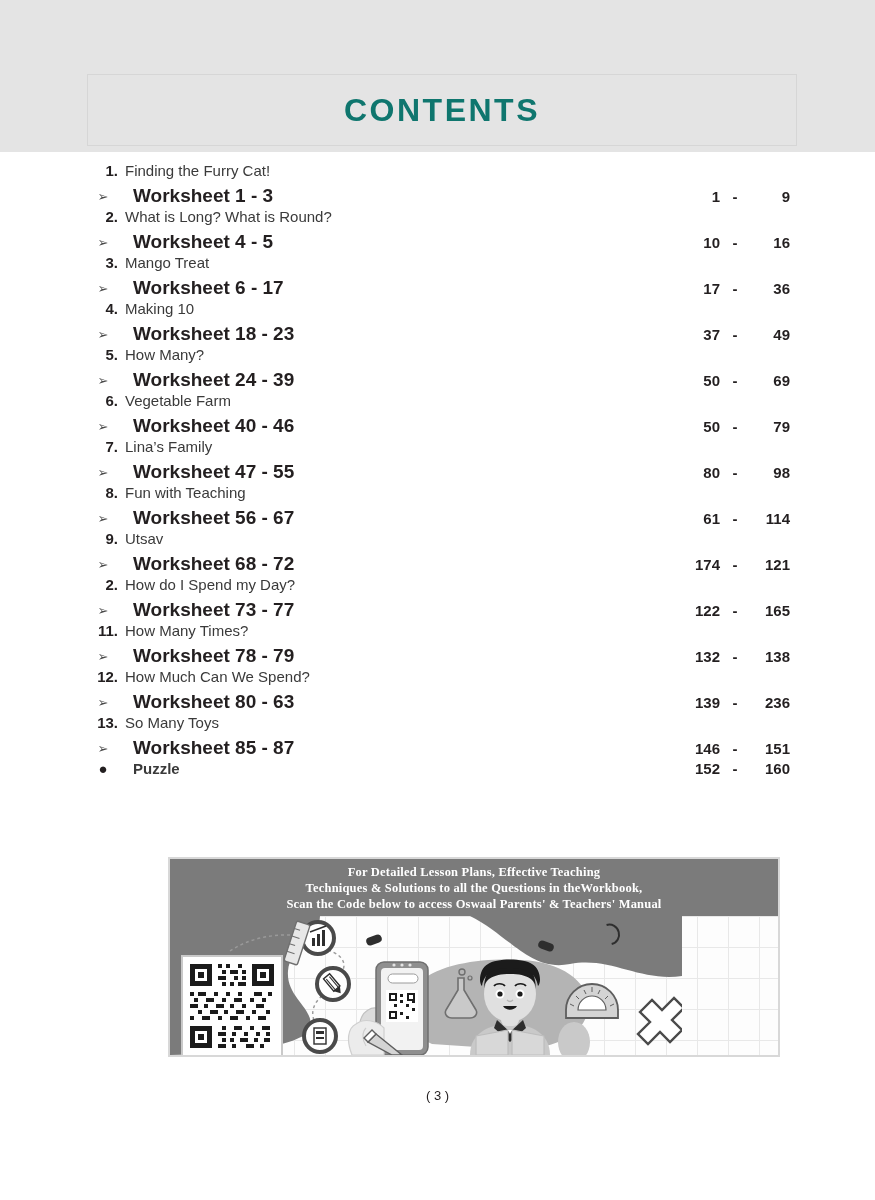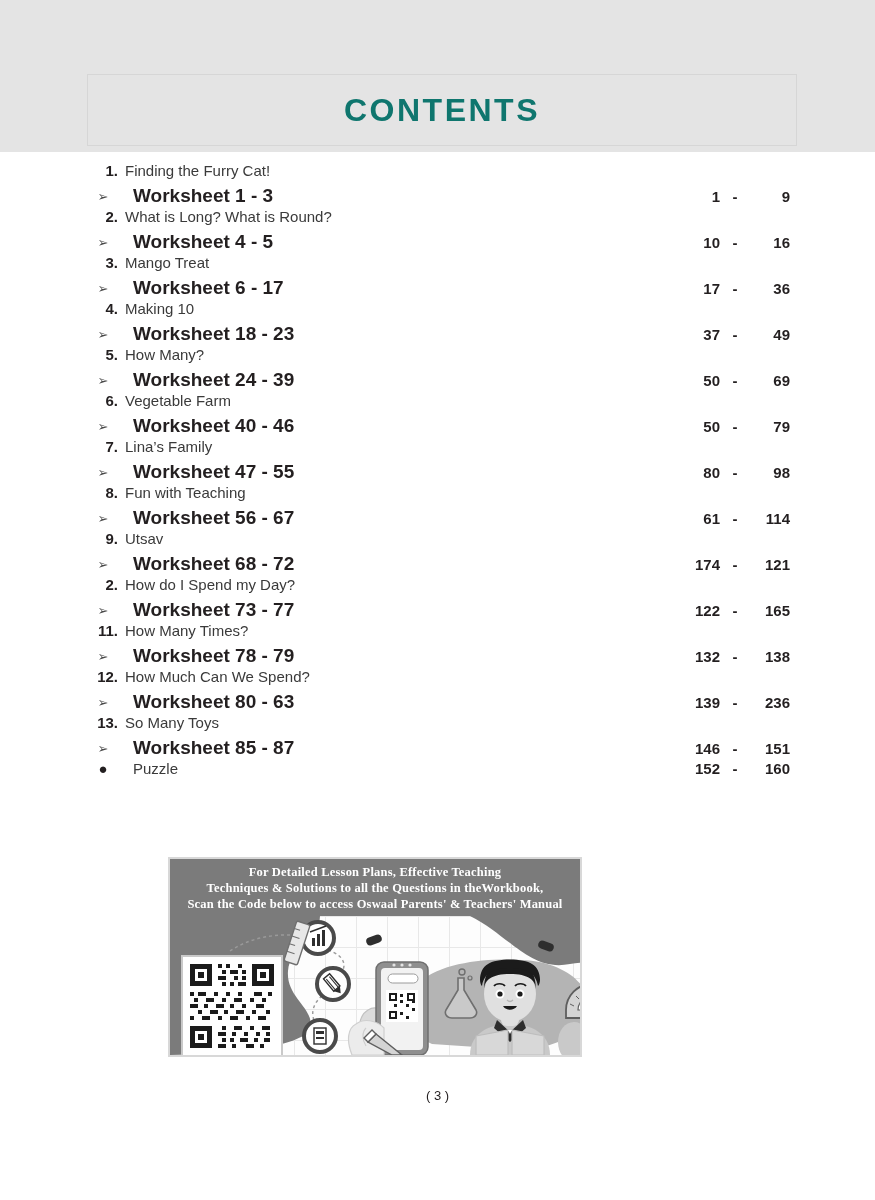--- a/index.html
+++ b/index.html
@@ -100,21 +100,21 @@
   .puzzle-marker {
     width: 30px;
     text-align: center;
     flex: none;
     font-size: 15px;
     color: #231f20;
     line-height: 1;
   }
   .puzzle-label {
     font-size: 15px;
-    font-weight: normal;
+    font-weight: bold;
     color: #3a3a3a;
     padding-left: 15px;
     flex: 1;
     white-space: nowrap;
   }
 
   
   .pg-start {
     width: 52px;
     text-align: right;
@@ -139,21 +139,21 @@
     flex: none;
     color: #231f20;
     margin-right: 85px;
   }
 
   
   .promo {
     position: absolute;
     left: 168px;
     top: 857px;
-    width: 414px;
+    width: 612px;
     height: 200px;
     border: 2px solid #d8d8d8;
     box-sizing: border-box;
     overflow: hidden;
     background: #4c1d95;
   }
   .promo-head {
     background: #7b7b7b;
     height: 57px;
     padding-top: 5px;

